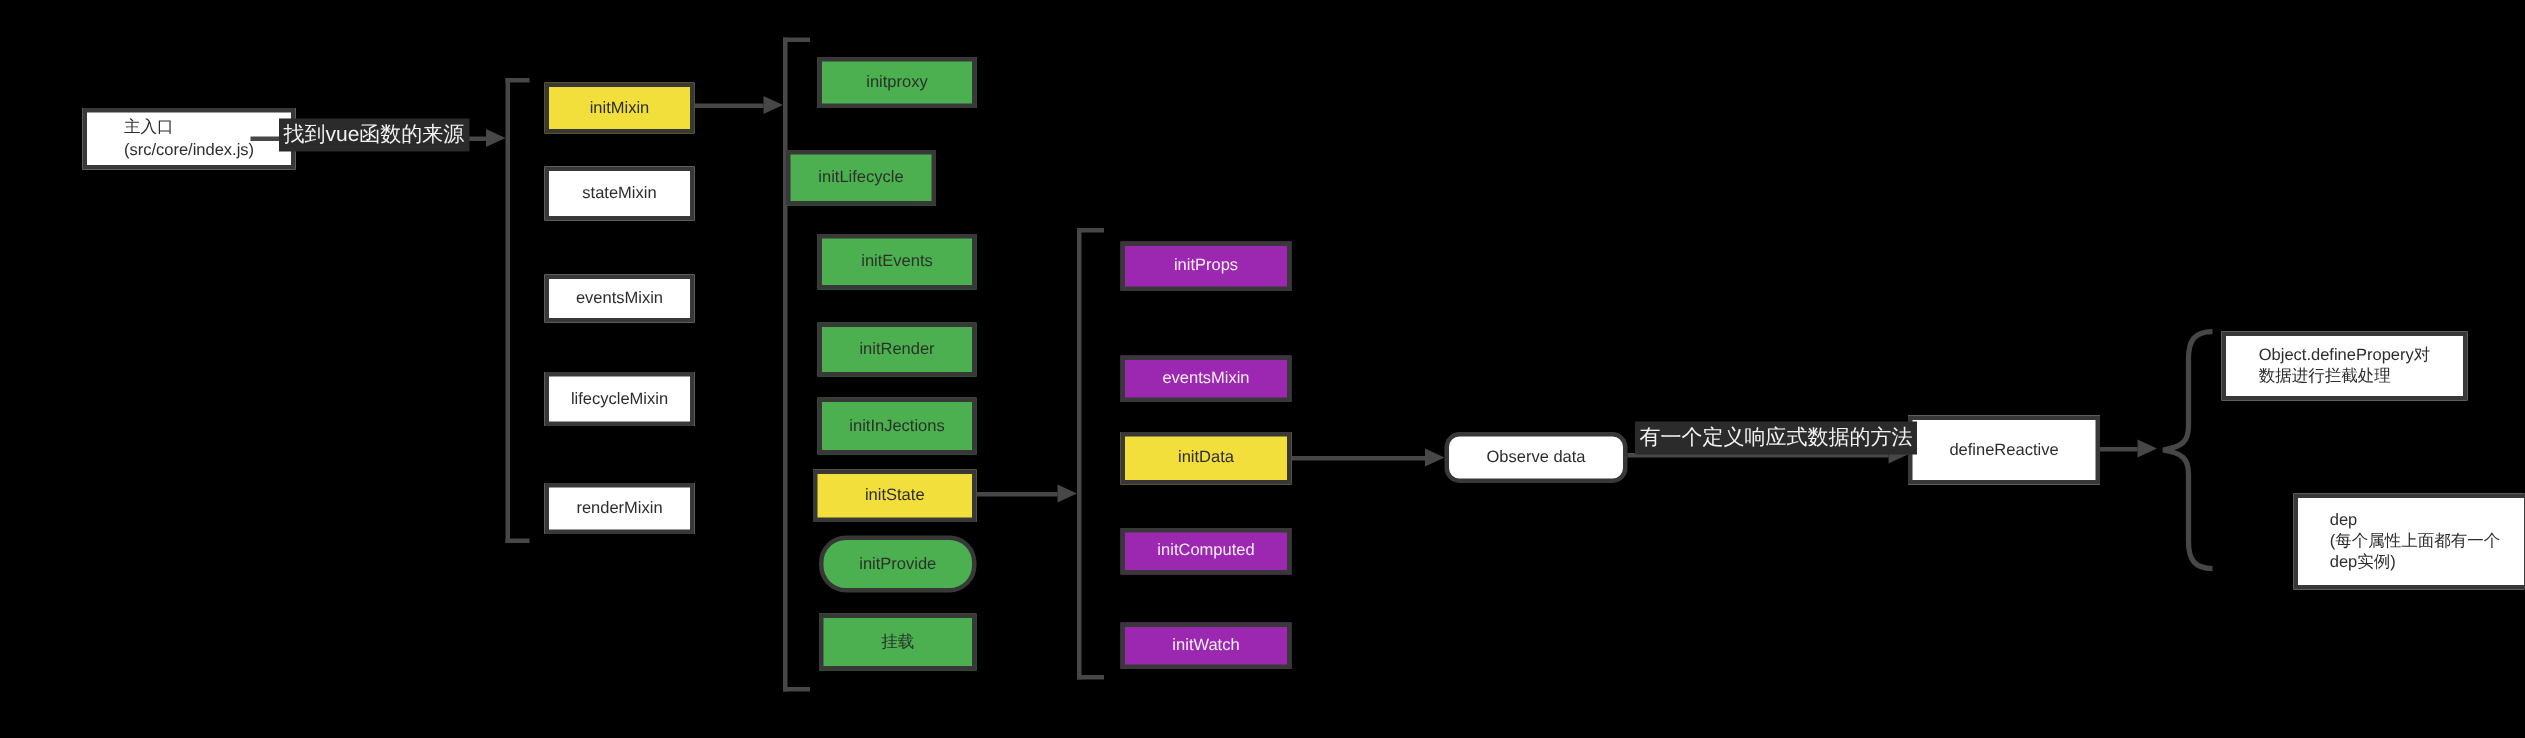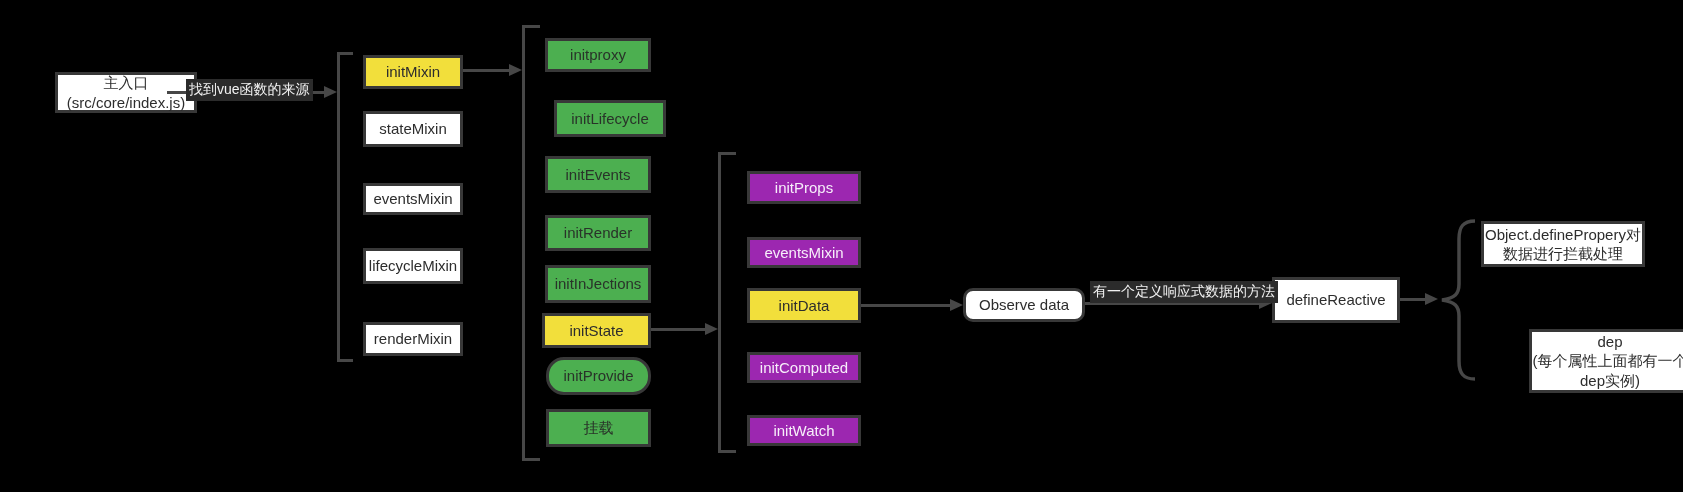--- a/index.html
+++ b/index.html
@@ -3,22 +3,22 @@
 <meta charset="utf-8">
 <style>
   html,body{margin:0;padding:0;background:#000;}
   .canvas{
     position:relative;width:1683px;height:492px;background:#000;
     font-family:"Liberation Sans","DejaVu Sans",sans-serif;overflow:hidden;
   }
   .node{
     position:absolute;box-sizing:border-box;
     border:3px solid #383838;background:#ffffff;color:#2d2d2d;
-    display:flex;align-items:center;justify-content:center;text-align:center;
-    font-size:15px;line-height:1.3;white-space:pre-line;overflow-wrap:anywhere;
+    display:flex;align-items:center;justify-content:center;
+    font-size:11px;line-height:1.3;white-space:pre-line;overflow-wrap:anywhere;
   }
   .node.yellow{background:#F2DF3B;color:#2d2d2d;}
   .node.green{background:#4CAF50;color:#293329;}
   .node.purple{background:#9C27B0;color:#f7eefa;}
   .edge{position:absolute;height:3px;background:#474747;}
   .edge::after{
     content:"";position:absolute;right:-13px;top:-5px;width:0;height:0;
     border-top:6px solid transparent;border-bottom:6px solid transparent;
     border-left:13px solid #474747;
   }
@@ -50,33 +50,33 @@
   <div class="node" style="left:363px;top:111px;width:100px;height:36px;">stateMixin</div>
   <div class="node" style="left:363px;top:183px;width:100px;height:32px;">eventsMixin</div>
   <div class="node" style="left:363px;top:248px;width:100px;height:36px;">lifecycleMixin</div>
   <div class="node" style="left:363px;top:322px;width:100px;height:34px;">renderMixin</div>
 
   <div class="edge" style="left:463px;top:69px;width:46px;"></div>
 
   <div class="bracket" style="left:522px;top:25px;width:18px;height:436px;"></div>
 
   <div class="node green" style="left:545px;top:38px;width:106px;height:34px;">initproxy</div>
-  <div class="node green" style="left:554px;top:100px;width:112px;height:37px;">initLifecycle</div>
+  <div class="node green" style="left:524px;top:100px;width:100px;height:37px;">initLifecycle</div>
   <div class="node green" style="left:545px;top:156px;width:106px;height:37px;">initEvents</div>
   <div class="node green" style="left:545px;top:215px;width:106px;height:36px;">initRender</div>
   <div class="node green" style="left:545px;top:265px;width:106px;height:38px;">initInJections</div>
   <div class="node yellow" style="left:542px;top:313px;width:109px;height:35px;">initState</div>
   <div class="node green" style="left:546px;top:357px;width:105px;height:38px;border-radius:18px;">initProvide</div>
   <div class="node green" style="left:546px;top:409px;width:105px;height:38px;">挂载</div>
 
   <div class="edge" style="left:651px;top:328px;width:54px;"></div>
 
   <div class="bracket" style="left:718px;top:152px;width:18px;height:301px;"></div>
 
-  <div class="node purple" style="left:747px;top:161px;width:114px;height:33px;margin-top:10px;">initProps</div>
+  <div class="node purple" style="left:747px;top:161px;width:114px;height:33px;">initProps</div>
   <div class="node purple" style="left:747px;top:237px;width:114px;height:31px;">eventsMixin</div>
   <div class="node yellow" style="left:747px;top:288px;width:114px;height:35px;">initData</div>
   <div class="node purple" style="left:747px;top:352px;width:114px;height:31px;">initComputed</div>
   <div class="node purple" style="left:747px;top:415px;width:114px;height:31px;">initWatch</div>
 
   <div class="edge" style="left:861px;top:304px;width:89px;"></div>
 
   <div class="node" style="left:963px;top:288px;width:122px;height:34px;border-radius:10px;">Observe data</div>
 
   <div class="edge" style="left:1085px;top:302px;width:174px;"></div>

